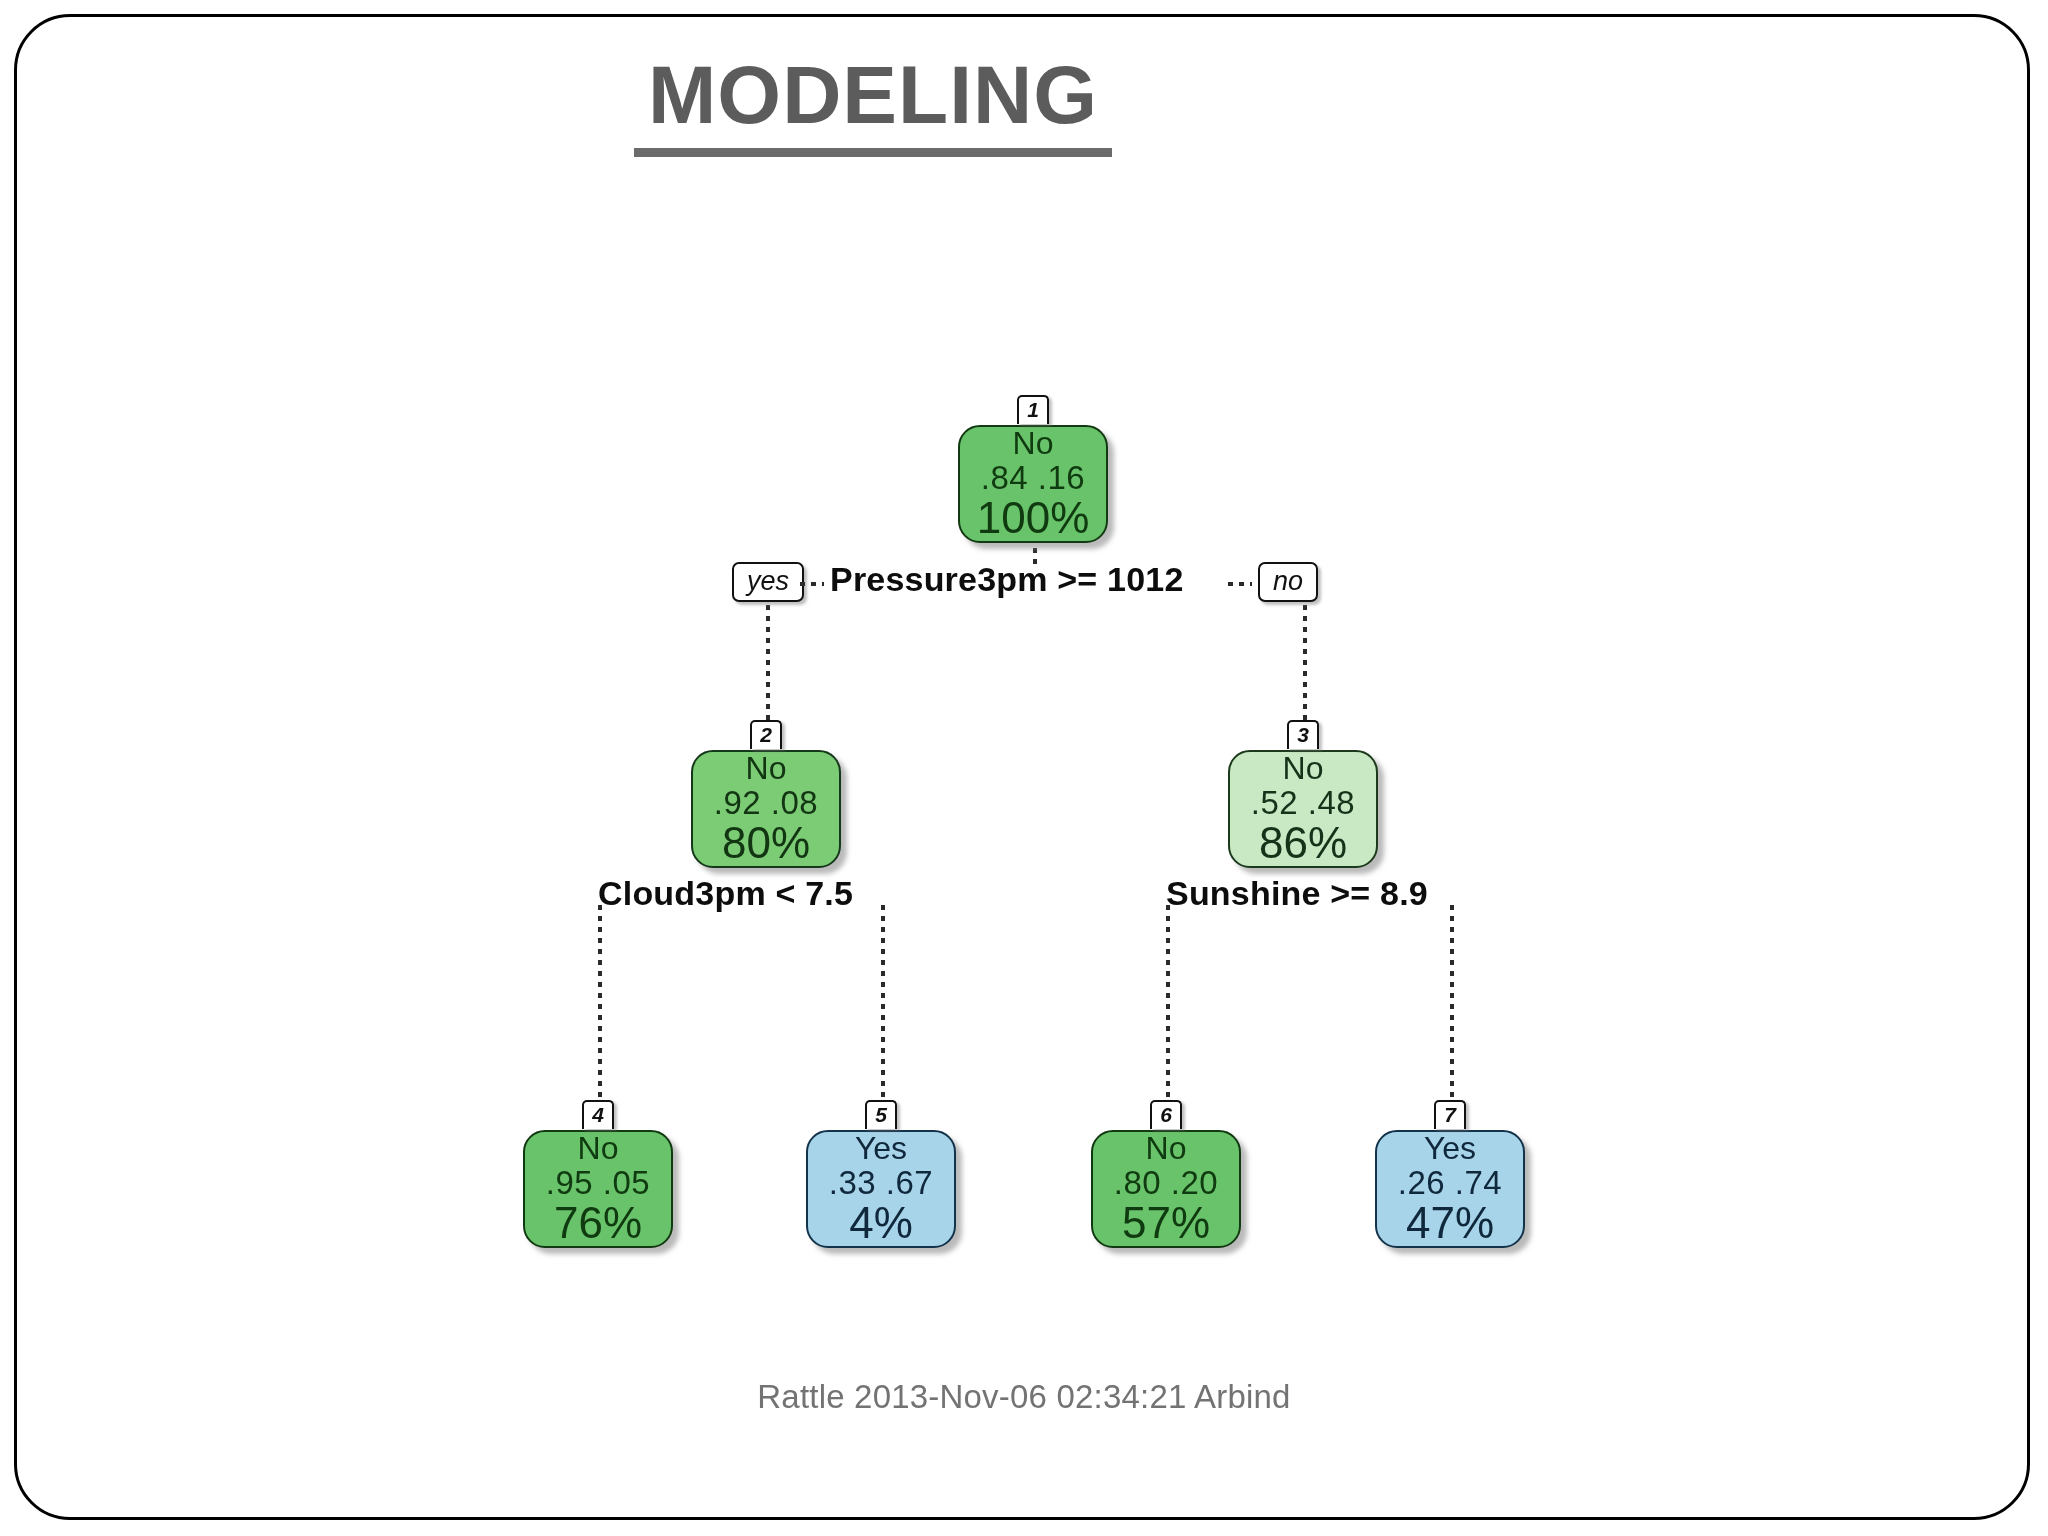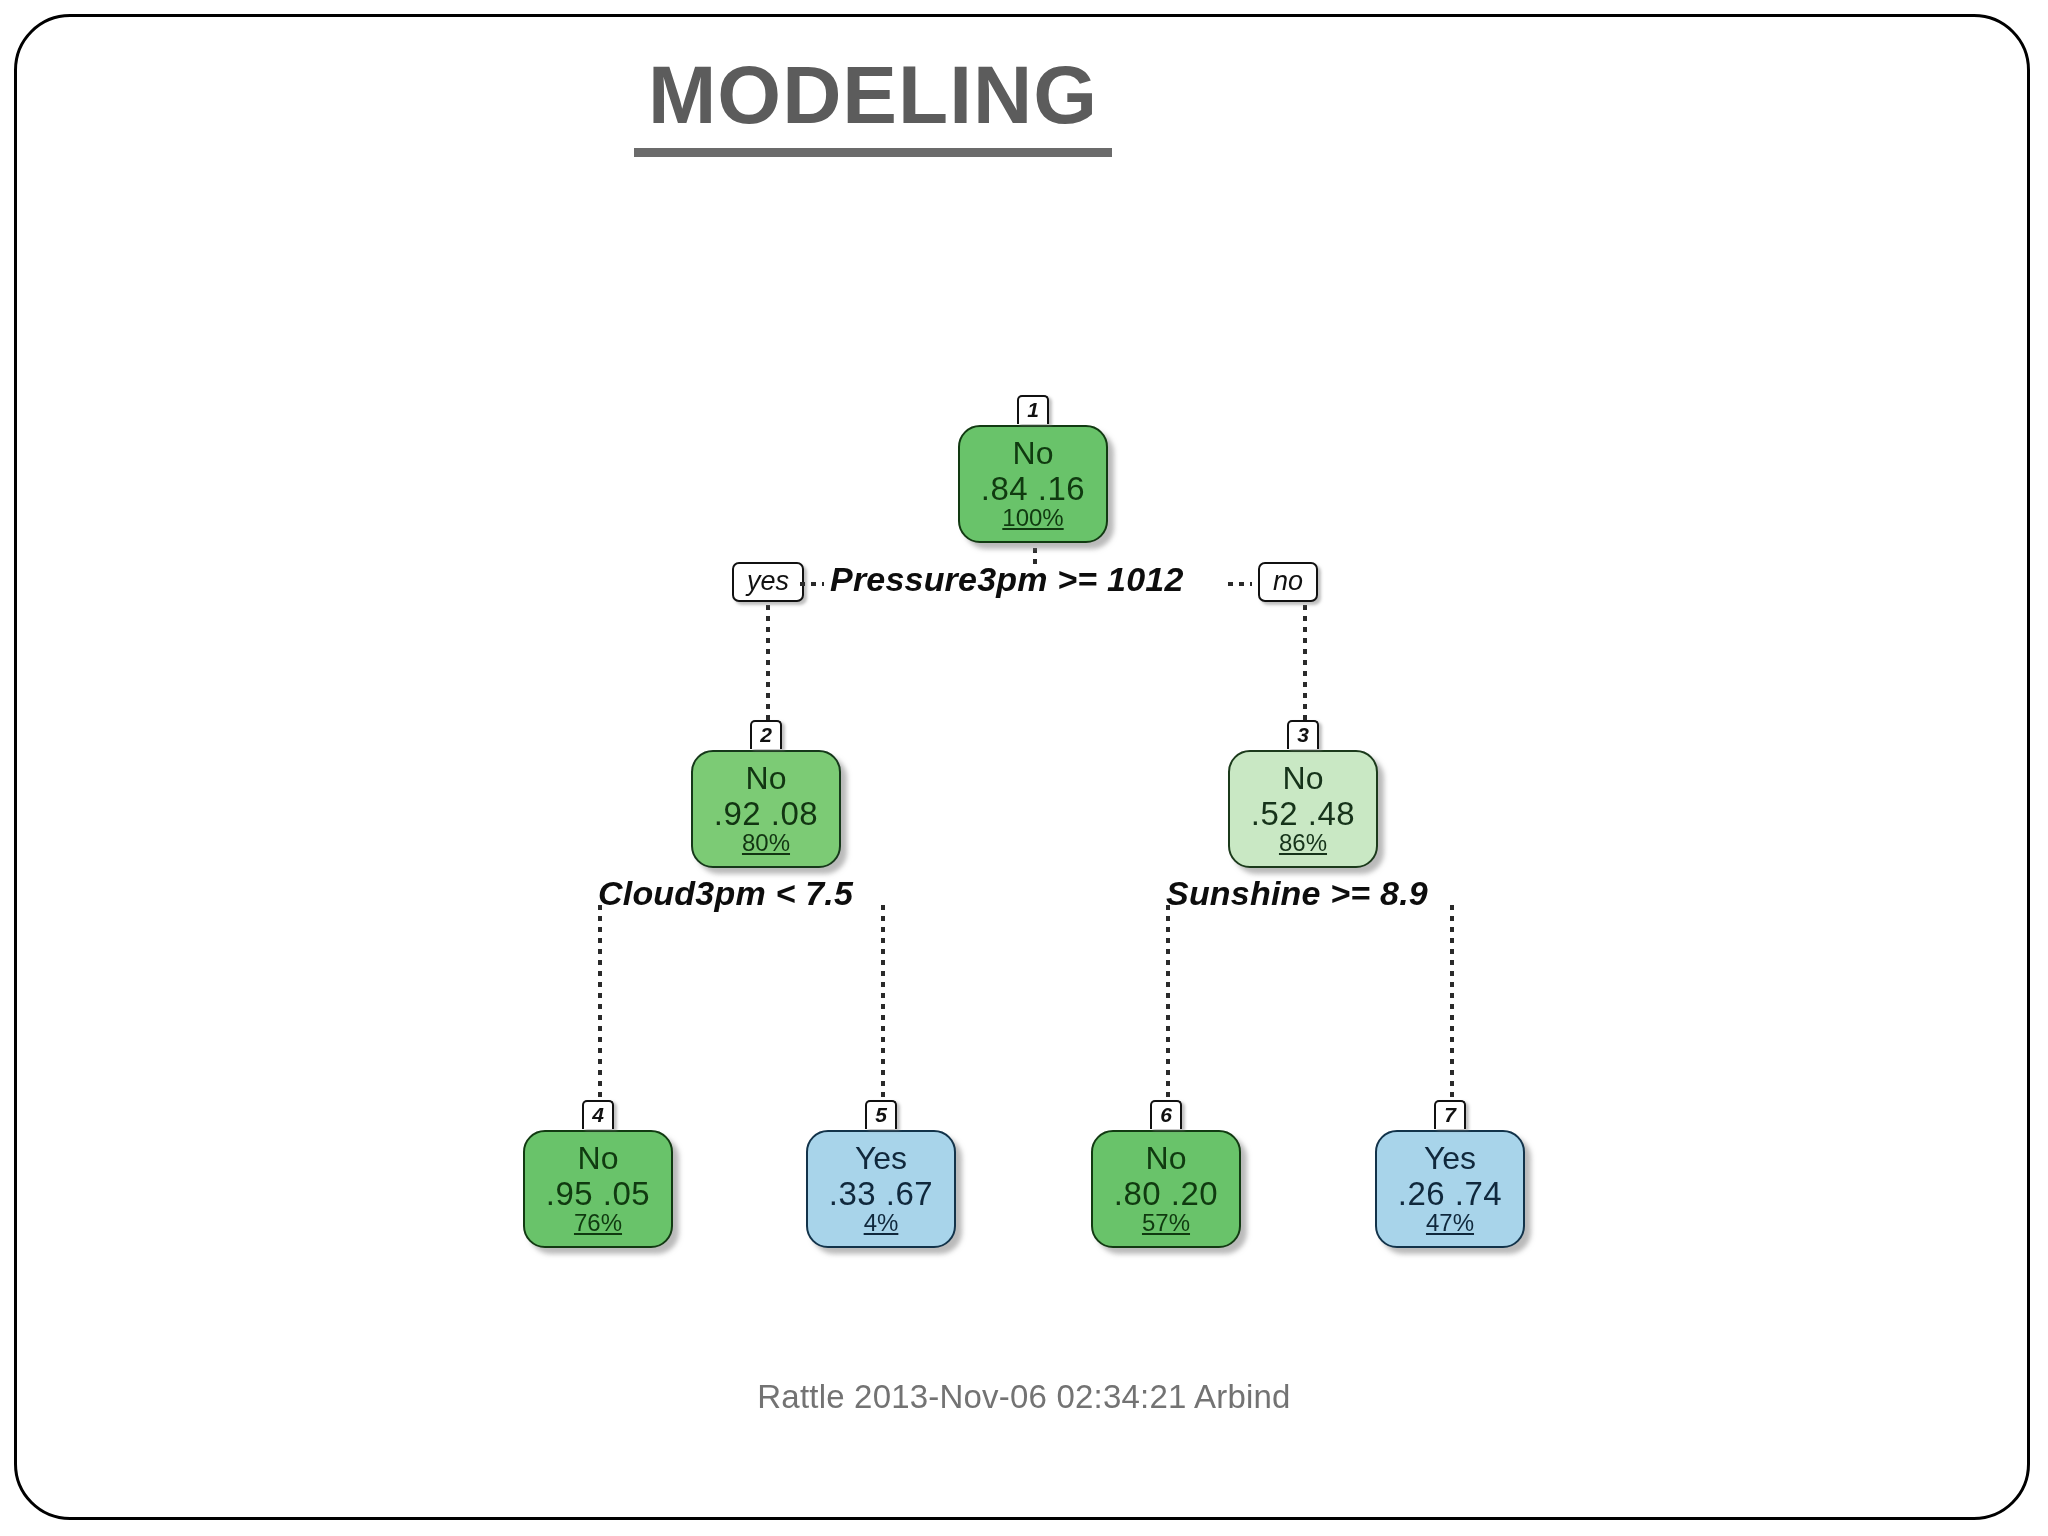--- a/index.html
+++ b/index.html
@@ -131,40 +131,38 @@
     font-size: 32px;
     line-height: 1.04;
     margin-bottom: 1px;
   }
   .node-box .n-probs {
     font-size: 33px;
     line-height: 1.04;
     letter-spacing: 0.5px;
   }
   .node-box .n-pct {
-    font-size: 24px;
+    font-size: 44px;
     line-height: 1.04;
-    text-decoration: underline;
   }
 
   
   .theme-green-dark  { background: #69c36a; border-color: #123a12; color: #103a10; }
   .theme-green-mid   { background: #7ccb75; border-color: #16381a; color: #123512; }
   .theme-green-pale  { background: #c9e8c4; border-color: #1b3a1b; color: #16331a; }
   .theme-blue        { background: #a8d4ea; border-color: #12334a; color: #10283c; }
 
   
   .split-label {
     position: absolute;
     font-size: 34px;
     font-weight: bold;
     color: #0d0d0d;
     white-space: nowrap;
     letter-spacing: 0.2px;
-    font-style: italic;
   }
   .yn-badge {
     position: absolute;
     padding: 3px 13px 5px 13px;
     background: #ffffff;
     border: 2px solid #111111;
     border-radius: 7px;
     font-size: 27px;
     font-style: italic;
     font-weight: normal;

